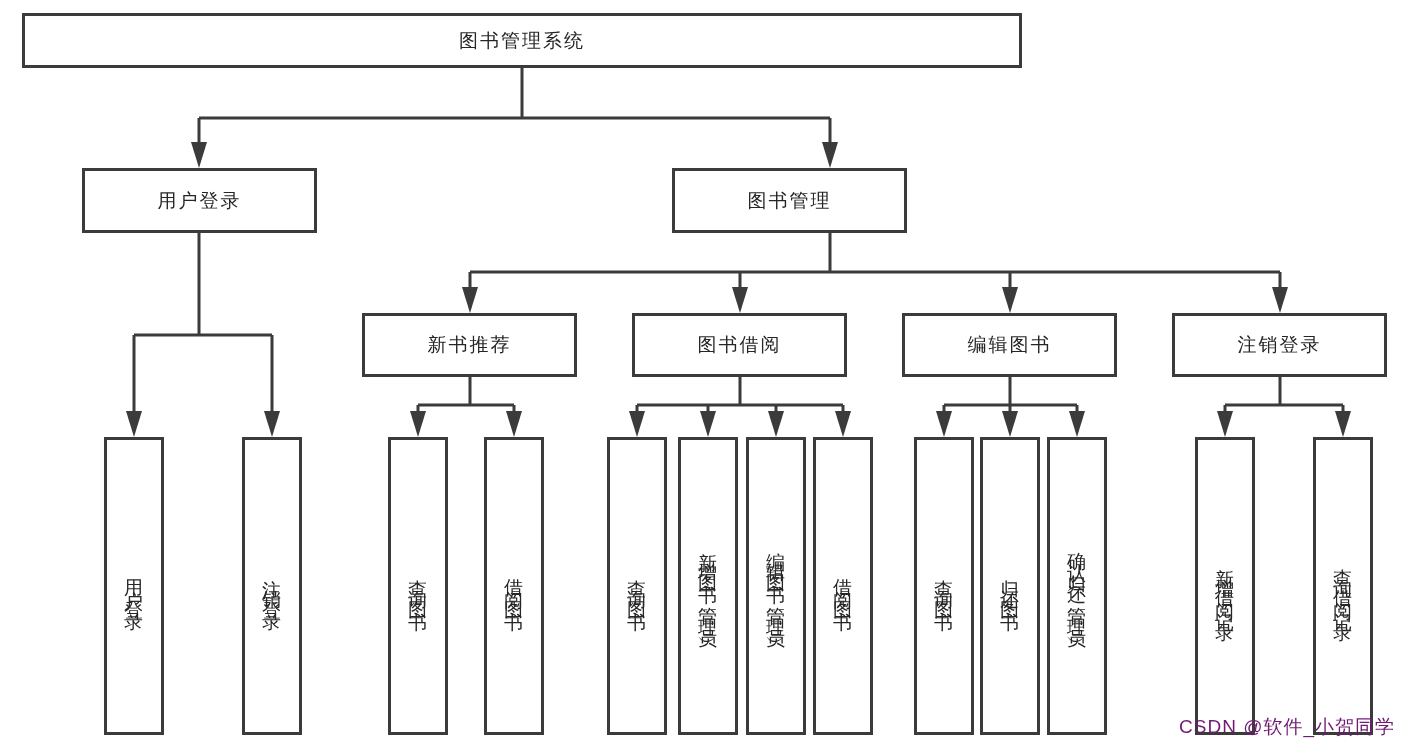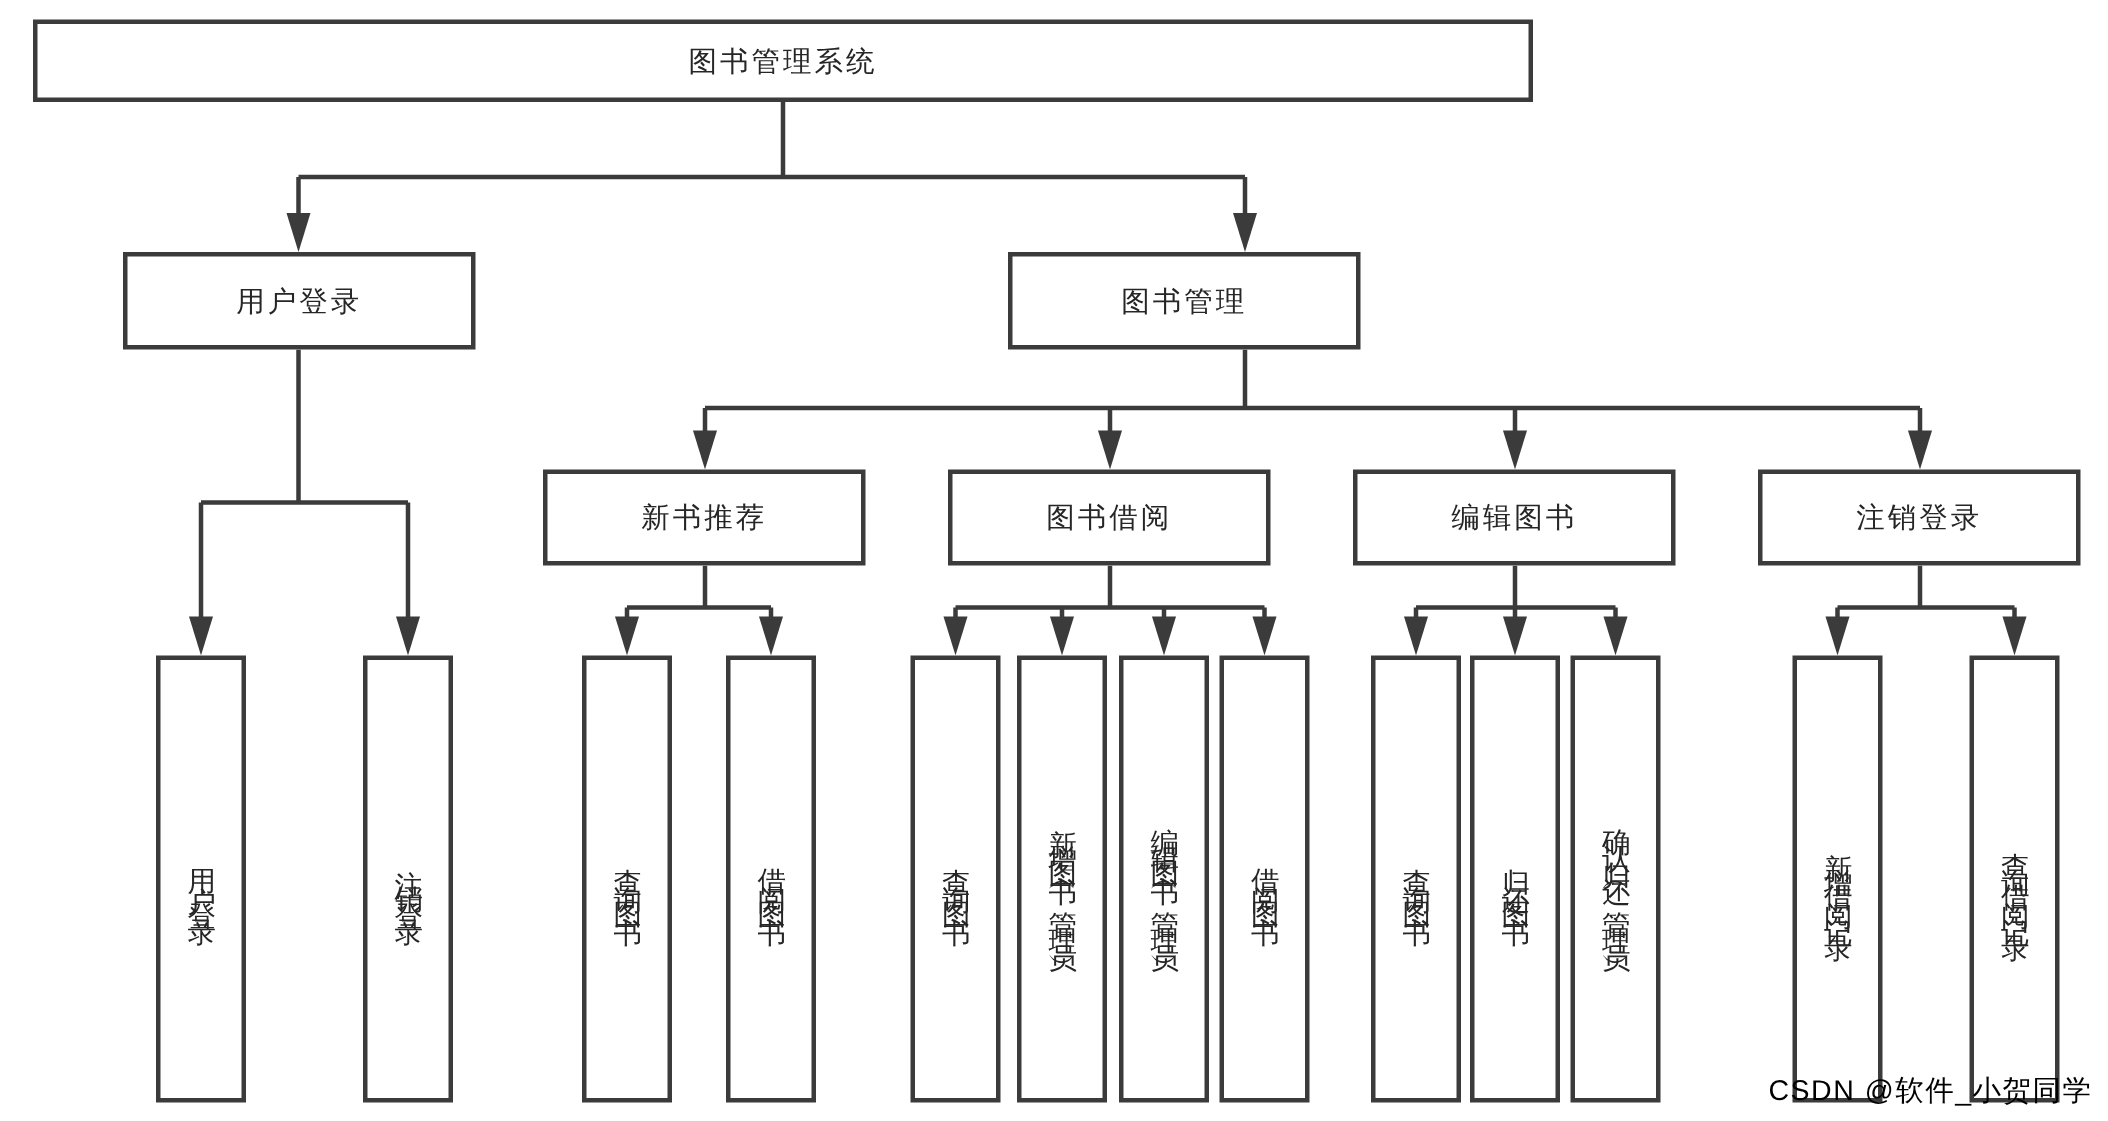--- a/index.html
+++ b/index.html
@@ -34,21 +34,21 @@
     padding: 6px 0;
   }
   .root  { left: 22px;  top: 13px;  width: 1000px; height: 55px; }
   .lvl2  { top: 168px; width: 235px; height: 65px; }
   .lvl3  { top: 313px; width: 215px; height: 64px; }
   .leaf  { top: 437px; width: 60px;  height: 298px; }
   .watermark {
     position: absolute;
     right: 10px;
     bottom: 7px;
-    color: #000000;
+    color: #701a75;
     font-size: 19px;
     letter-spacing: 1px;
     z-index: 3;
     white-space: nowrap;
   }
 </style>
 </head>
 <body>
 
 <div id="stage">

